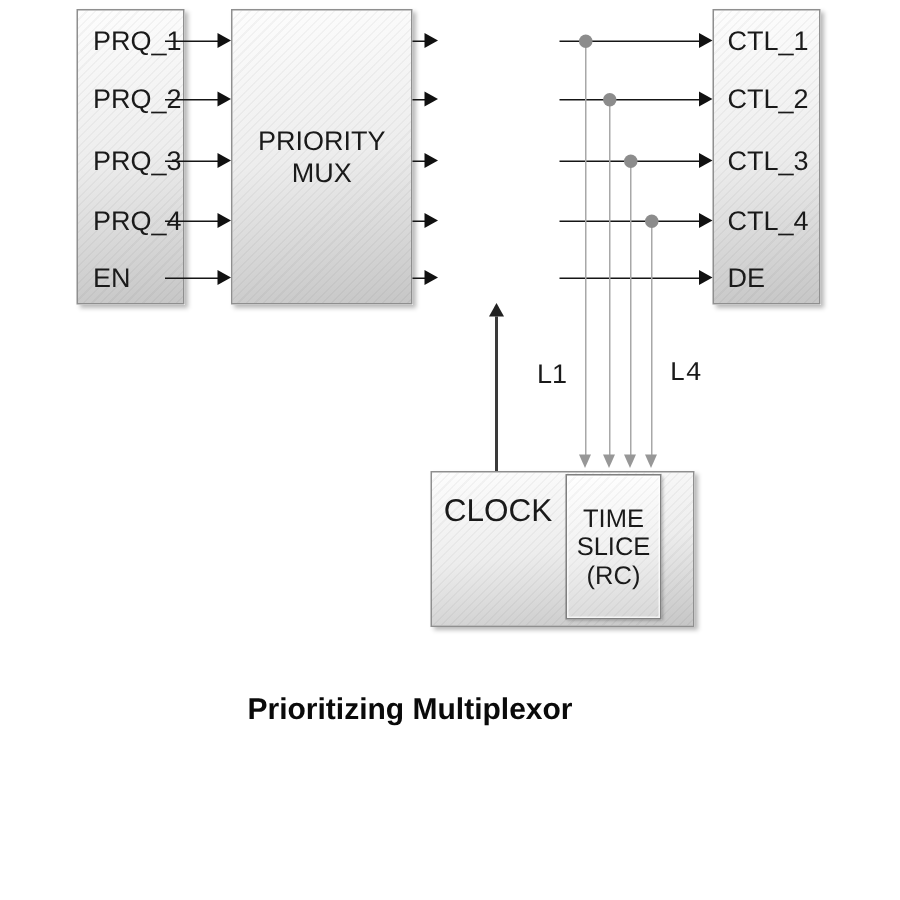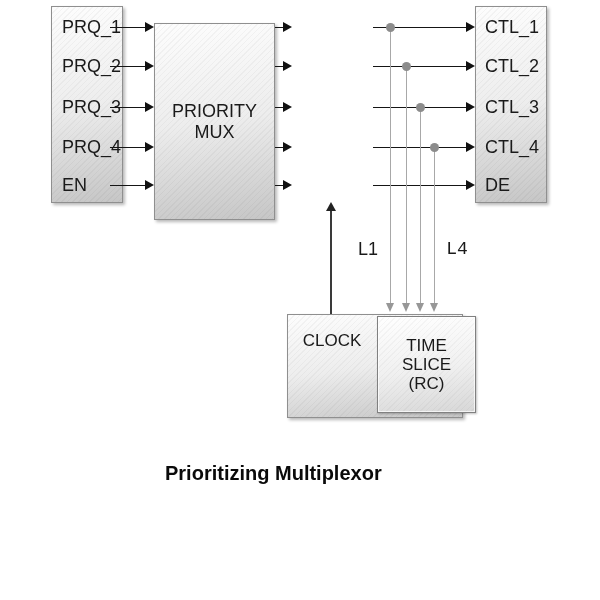--- a/index.html
+++ b/index.html
@@ -43,32 +43,32 @@
   .title{position:absolute; left:165px; top:462px; font-size:20px; font-weight:bold; color:#0a0a0a; white-space:nowrap;}
   .caption{position:absolute; left:55px; top:506px; width:490px; font-size:16.5px; line-height:19.6px; color:#111111;}
 </style>
 </head>
 <body>
 
 <div class="canvas">
 
   <div class="block" style="left:51px; top:6px; width:72px; height:197px;"></div>
 
-  <div class="block center" style="left:154px; top:23px; width:121px; height:197px;">
+  <div class="block center" style="left:154px; top:6px; width:121px; height:197px;">
     <span class="blockname">PRIORITY</span>
     <span class="blockname">MUX</span>
   </div>
 
 
   <div class="block" style="left:475px; top:6px; width:72px; height:197px;"></div>
 
   <div class="block" style="left:287px; top:314px; width:176px; height:104px;"></div>
-  <span class="portlabel" style="left:287px; top:330px; width:90px; text-align:center; font-size:17px;">CLOCK</span>
+  <span class="portlabel" style="left:287px; top:330px; width:90px; text-align:center; font-size:21px;">CLOCK</span>
 
-  <div class="block inner center" style="left:377px; top:316px; width:99px; height:97px;">
+  <div class="block inner center" style="left:377px; top:316px; width:64px; height:97px;">
     <span class="smallname">TIME</span>
     <span class="smallname">SLICE</span>
     <span class="smallname">(RC)</span>
   </div>
 
   <span class="portlabel" style="left:62px; top:16px;">PRQ_1</span>
   <span class="portlabel" style="left:62px; top:55px;">PRQ_2</span>
   <span class="portlabel" style="left:62px; top:96px;">PRQ_3</span>
   <span class="portlabel" style="left:62px; top:136px;">PRQ_4</span>
   <span class="portlabel" style="left:62px; top:174px;">EN</span>

